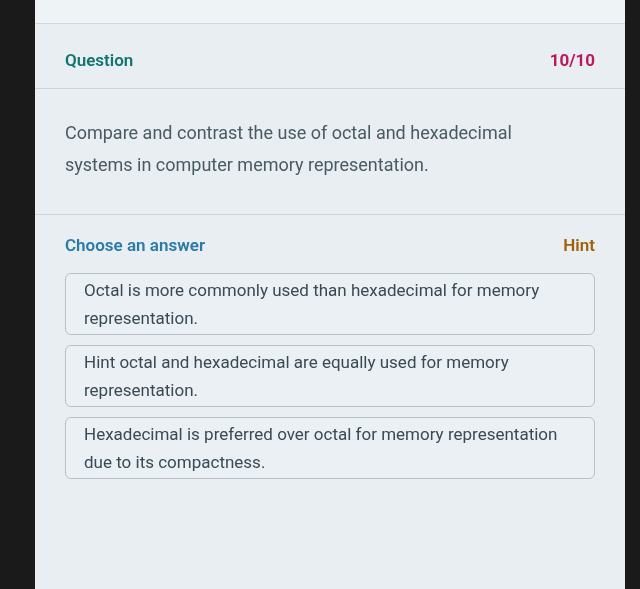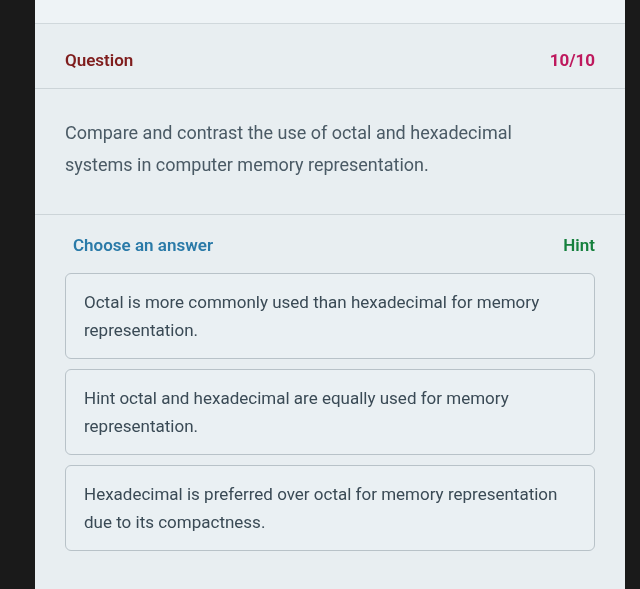--- a/index.html
+++ b/index.html
@@ -29,21 +29,21 @@
       border-bottom: 1px solid #d0d8dc;
     }
     .question-header {
       display: flex;
       justify-content: space-between;
       align-items: center;
       padding: 26px 30px 18px 30px;
       border-bottom: 1px solid #ccd4d8;
     }
     .question-label {
-      color: #7f1d1d;
+      color: #0f766e;
       font-weight: 600;
       font-size: 17px;
     }
     .question-counter {
       color: #be185d;
       font-weight: 700;
       font-size: 17px;
     }
     .question-body {
       padding: 28px 43px 34px 30px;
@@ -57,36 +57,35 @@
     .answer-header {
       display: flex;
       justify-content: space-between;
       align-items: center;
       padding: 20px 30px 18px 30px;
     }
     .choose-label {
       color: #2a7aa8;
       font-weight: 600;
       font-size: 17px;
-      margin-left: 8px;
     }
     .hint-link {
-      color: #15803d;
+      color: #a16207;
       font-weight: 600;
       font-size: 17px;
       cursor: pointer;
     }
     .answers {
       padding: 0 30px 8px 30px;
     }
     .answer-option {
       background: #eaf0f3;
       border: 1px solid #b8c2c8;
       border-radius: 6px;
-      padding: 14px 18px;
+      padding: 2px 18px;
       margin-bottom: 10px;
       cursor: pointer;
       color: #3a4a55;
       font-size: 17px;
       line-height: 1.65;
     }
   </style>
 </head>
 <body>
 

